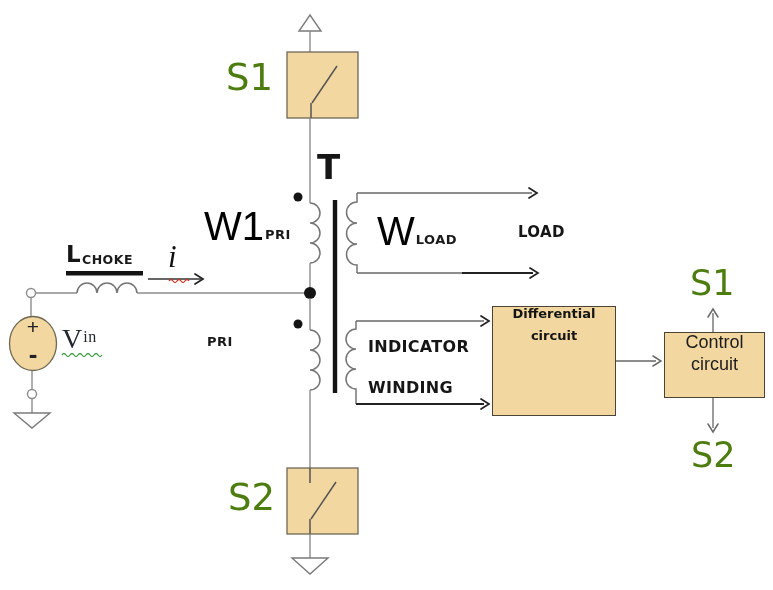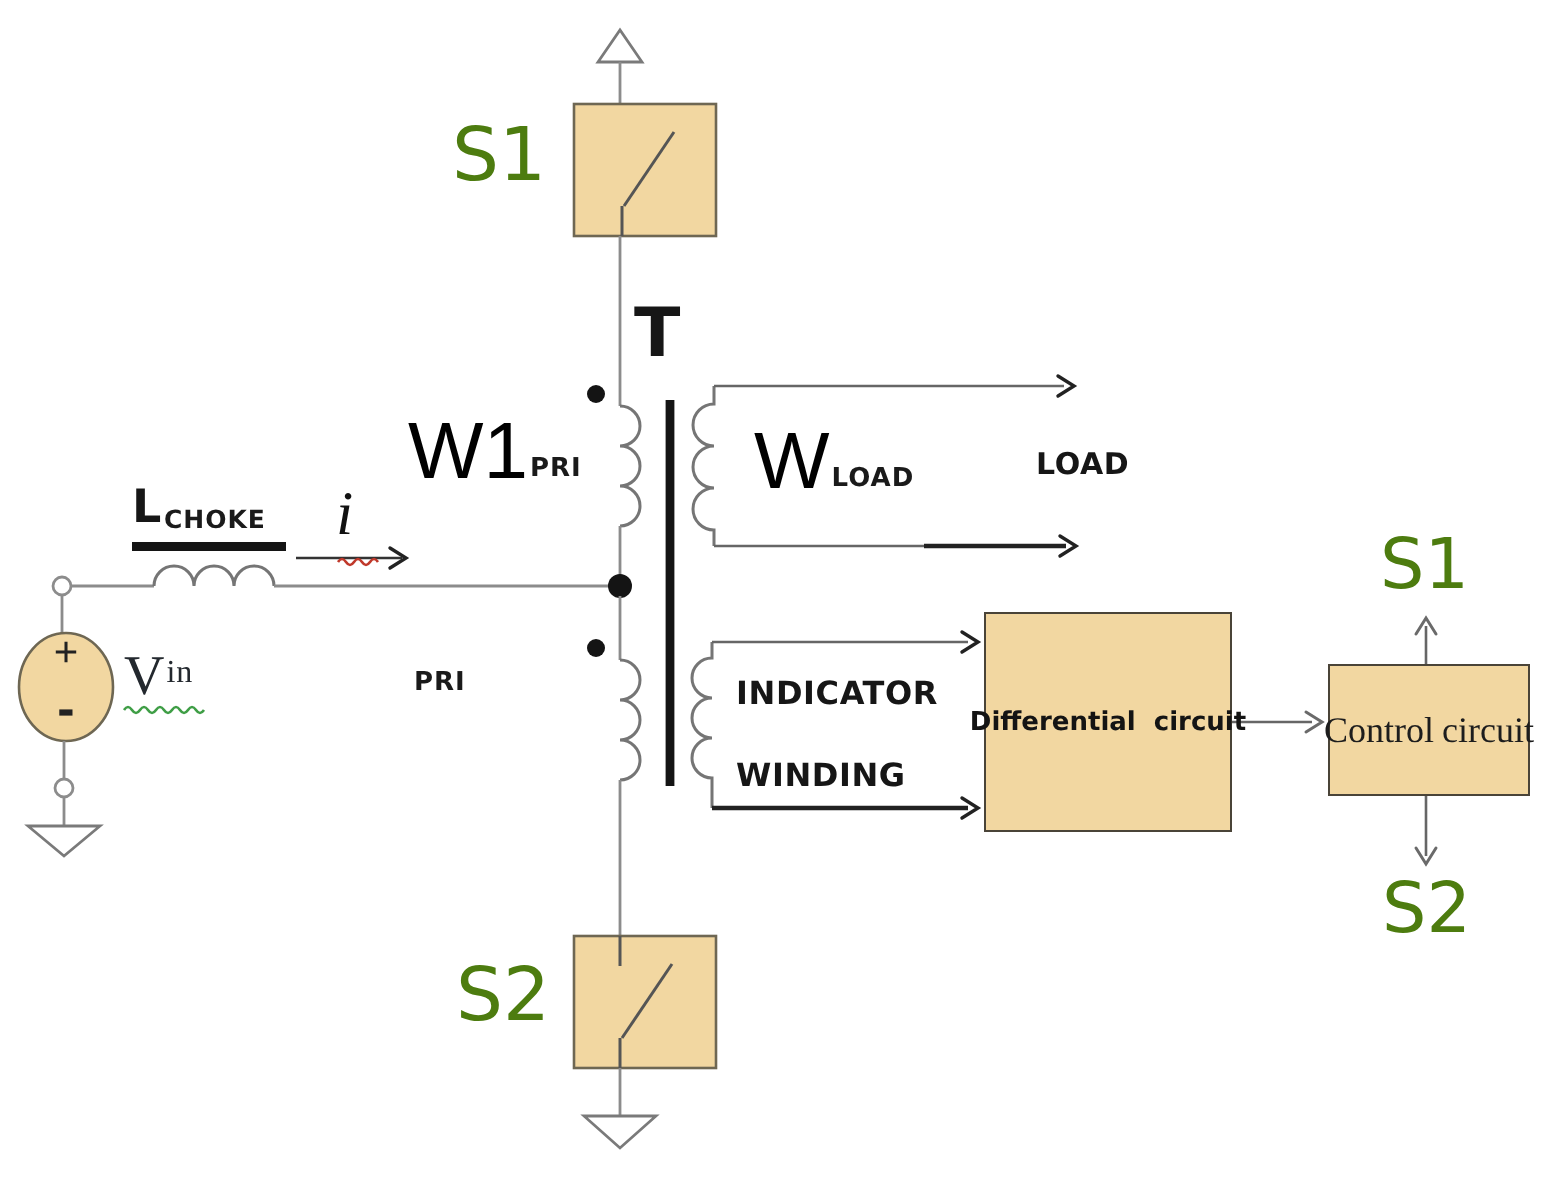--- a/index.html
+++ b/index.html
@@ -25,23 +25,23 @@
   
   .lbl{position:absolute;white-space:nowrap;line-height:1;}
   .big{font-family:"DejaVu Sans",sans-serif;font-size:37px;color:#4d7c0f;}
   .thinbig{font-family:"Liberation Sans",sans-serif;font-size:40px;color:#000000;}
   .subpair{display:inline-flex;align-items:flex-end;}
   .subpair .sub{font-family:"DejaVu Sans",sans-serif;font-weight:bold;font-size:13px;
                 margin-left:1px;margin-bottom:5px;letter-spacing:.5px;}
   .capsbold{font-family:"DejaVu Sans",sans-serif;font-weight:bold;letter-spacing:.3px;color:#161616;}
   .serif{font-family:"Liberation Serif",serif;color:#23282e;}
   .boxdiv{position:absolute;background:var(--box-fill,#f2d7a1);border:1.4px solid #4a4438;
-          display:flex;align-items:center;justify-content:center;box-sizing:border-box;}
+          display:flex;flex-direction:column;align-items:center;box-sizing:border-box;}
   .diff-t{font-family:"DejaVu Sans",sans-serif;font-weight:bold;font-size:13px;color:#141414;line-height:1;}
-  .ctrl-t{font-family:Liberation Serif, serif;font-size:18px;color:#1d1d1d;line-height:1;}
+  .ctrl-t{font-family:Liberation Sans, sans-serif;font-size:18px;color:#1d1d1d;line-height:1;}
 </style>
 </head>
 <body>
 
 <div id="stage">
 
   <svg id="wires" width="773" height="590" viewBox="0 0 773 590">
 
     <g>
       <circle class="wire" cx="31" cy="293" r="4.5" fill="#fff"></circle>

